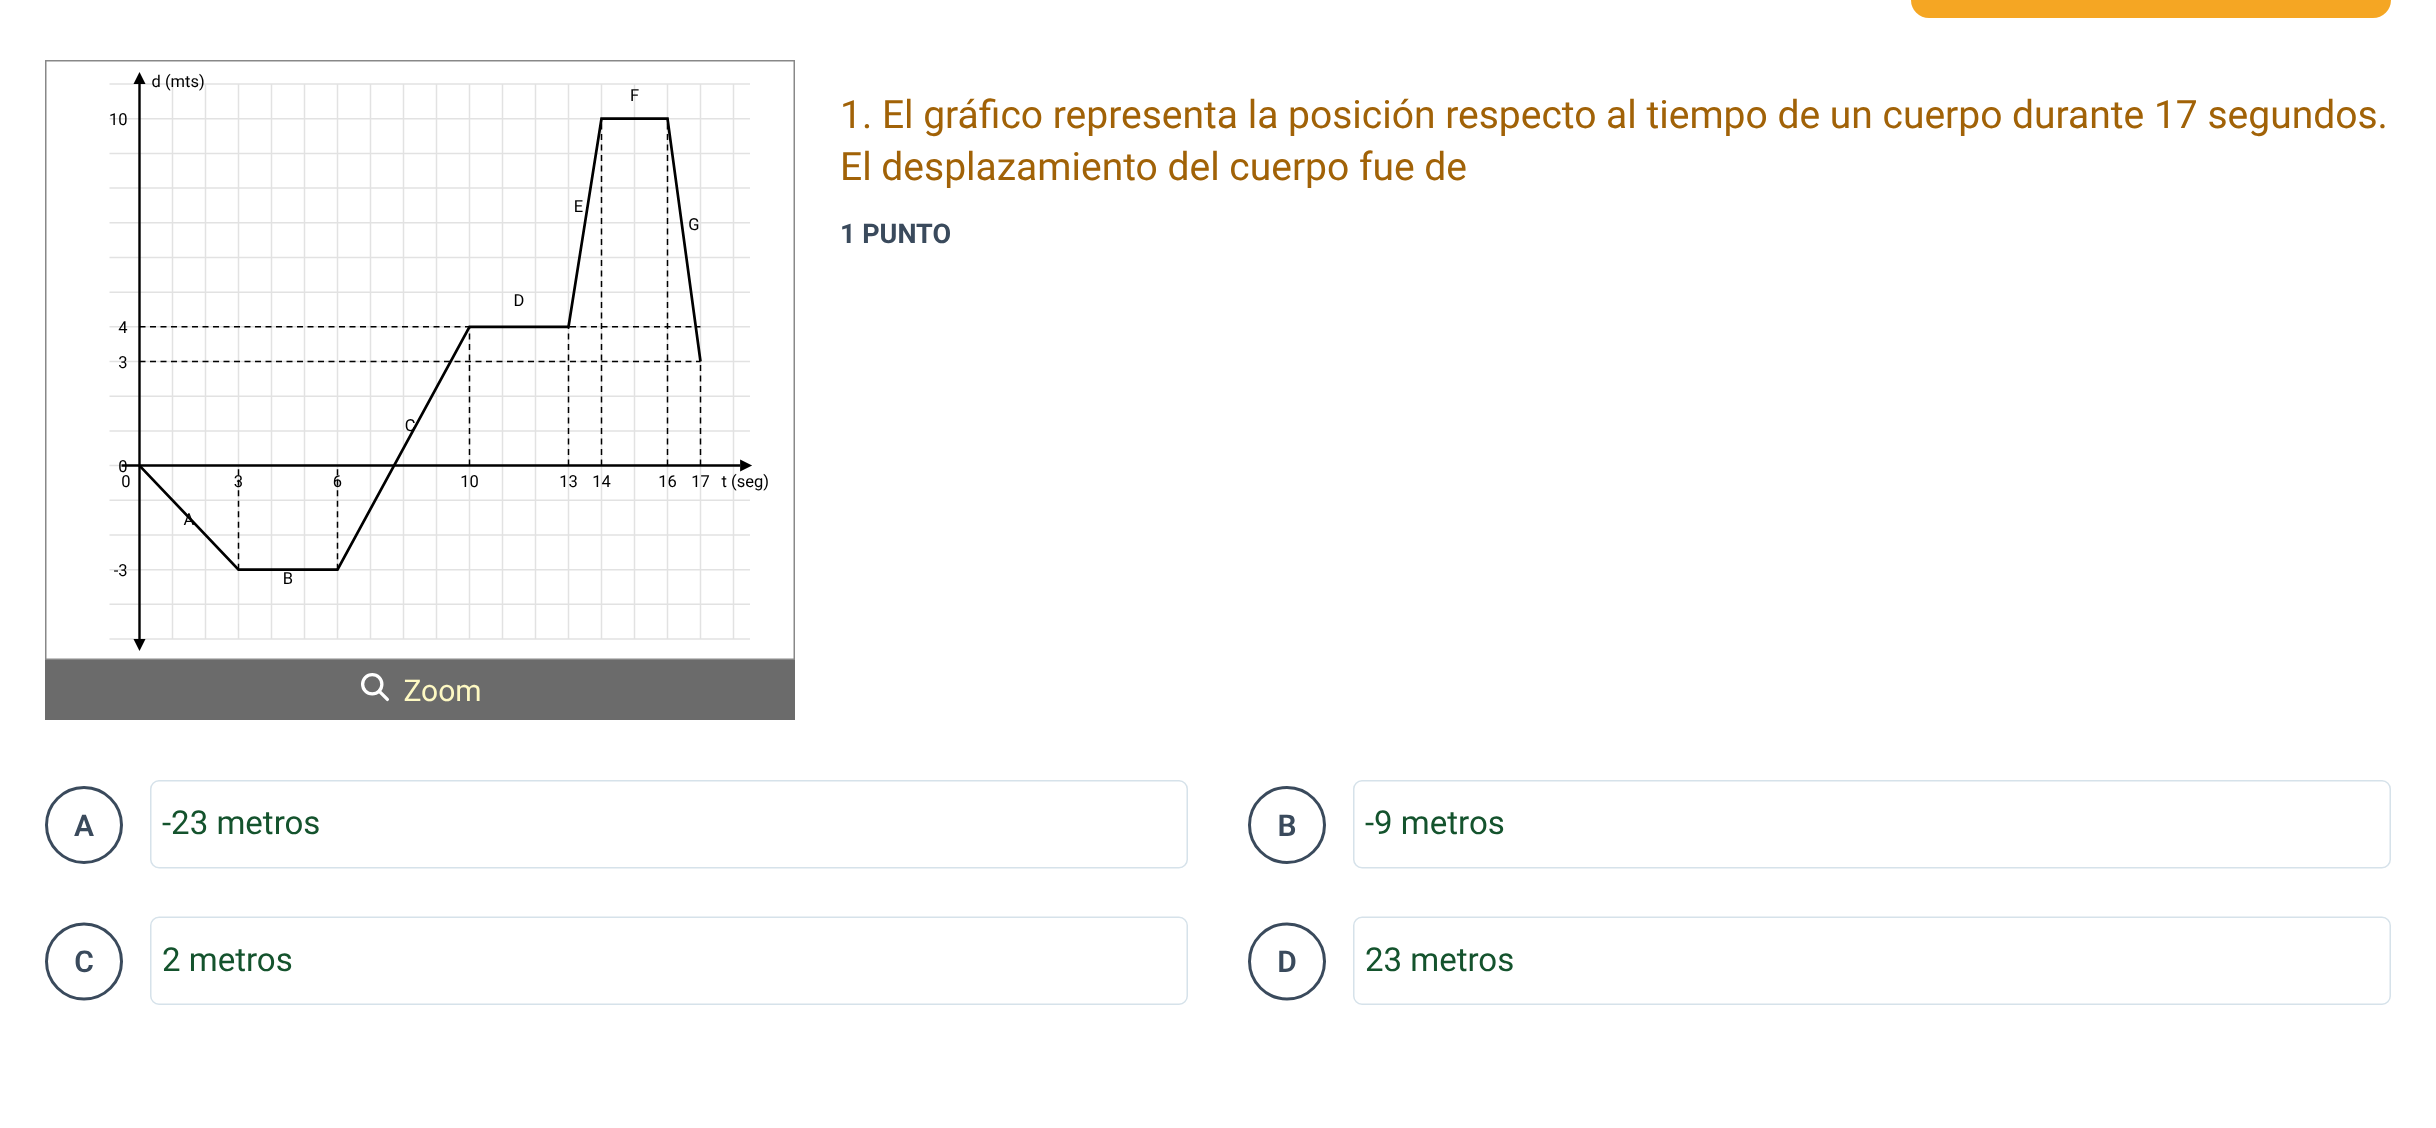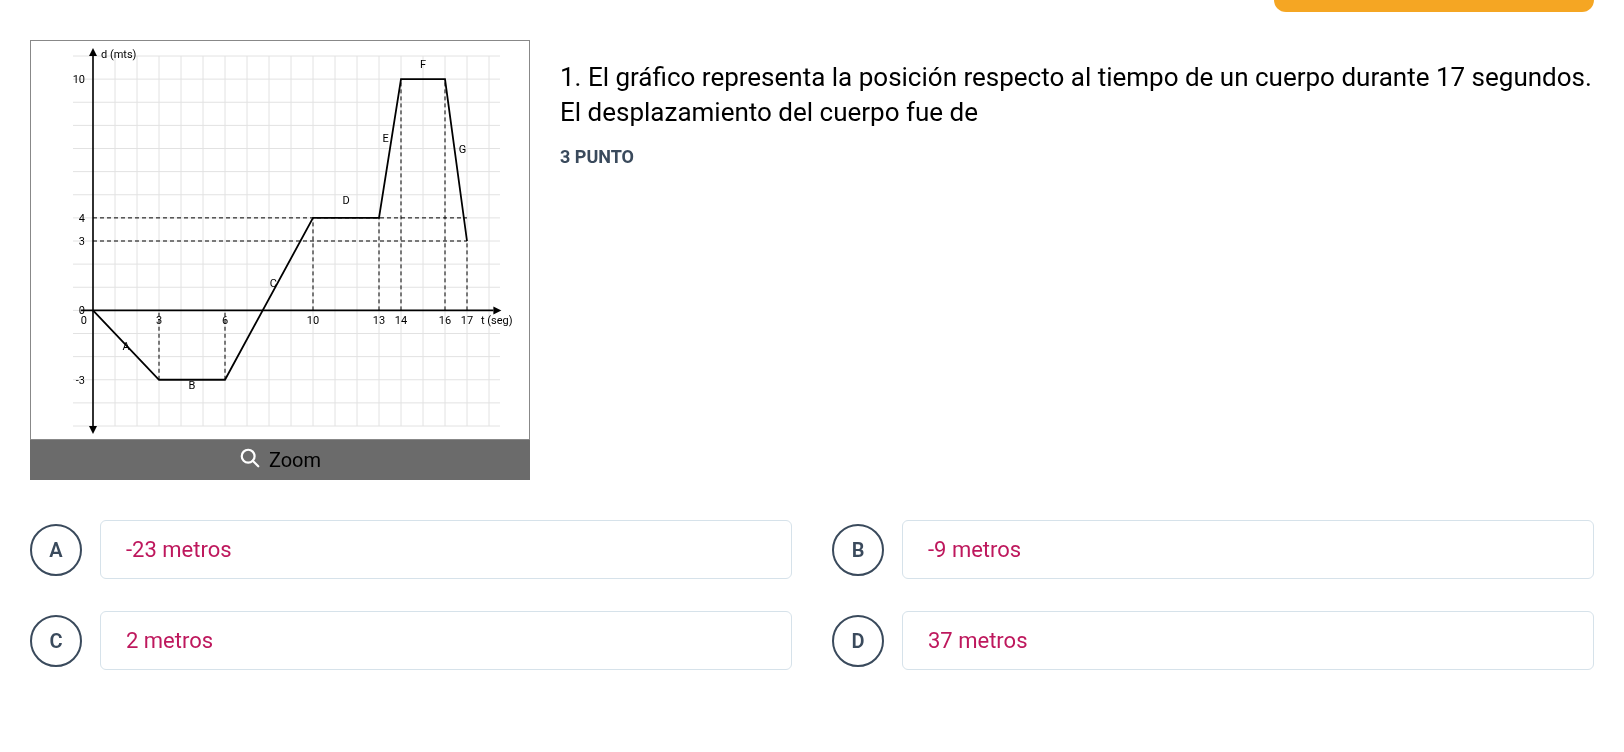--- a/index.html
+++ b/index.html
@@ -34,37 +34,37 @@
     height: 400px;
     border: 1px solid #888;
     background: #fff;
     position: relative;
   }
   .graph-svg { display:block; }
   .zoom-bar {
     width: 500px;
     height: 40px;
     background: #6b6b6b;
-    color: #000000;
+    color: #fef9c3;
     display: flex;
     align-items: center;
     justify-content: center;
     gap: 8px;
     font-size: 20px;
     cursor: pointer;
   }
   .zoom-bar svg { width: 22px; height: 22px; }
   .question-col {
     flex: 1;
     padding-top: 20px;
   }
   .question-text {
     font-size: 26px;
     line-height: 1.35;
-    color: #000000;
+    color: #a16207;
     font-weight: 400;
   }
   .points {
     margin-top: 16px;
     font-size: 18px;
     font-weight: 700;
     color: #3a4a5c;
   }
   .answers {
     position: absolute;
@@ -93,23 +93,23 @@
     font-weight: 600;
     color: #3a4a5c;
     flex-shrink: 0;
     cursor: pointer;
     background: #fff;
   }
   .answer-box {
     flex: 1;
     border: 1px solid #d6e2ea;
     border-radius: 6px;
-    padding: 16px 25px;
+    padding: 16px 7px;
     font-size: 22px;
-    color: #be185d;
+    color: #14532d;
     background: #fff;
     cursor: pointer;
   }
 </style>
 </head>
 <body>
 
 <div class="orange-tab"></div>
 
 <div class="content">
@@ -199,34 +199,34 @@
         </svg>
       </span>
       <span>Zoom</span>
     </div>
   </div>
 
   <div class="question-col">
     <p class="question-text">
       <span>1. </span><span>El gráfico representa la posición respecto al tiempo de un cuerpo durante 17 segundos. El desplazamiento del cuerpo fue de</span>
     </p>
-    <p class="points">3 PUNTO</p>
+    <p class="points">1 PUNTO</p>
   </div>
 </div>
 
 <div class="answers">
   <div class="answer">
     <div class="letter">A</div>
     <div class="answer-box">-23 metros</div>
   </div>
   <div class="answer">
     <div class="letter">B</div>
     <div class="answer-box">-9 metros</div>
   </div>
   <div class="answer">
     <div class="letter">C</div>
     <div class="answer-box">2 metros</div>
   </div>
   <div class="answer">
     <div class="letter">D</div>
-    <div class="answer-box">37 metros</div>
+    <div class="answer-box">23 metros</div>
   </div>
 </div>
 
 </body></html>

